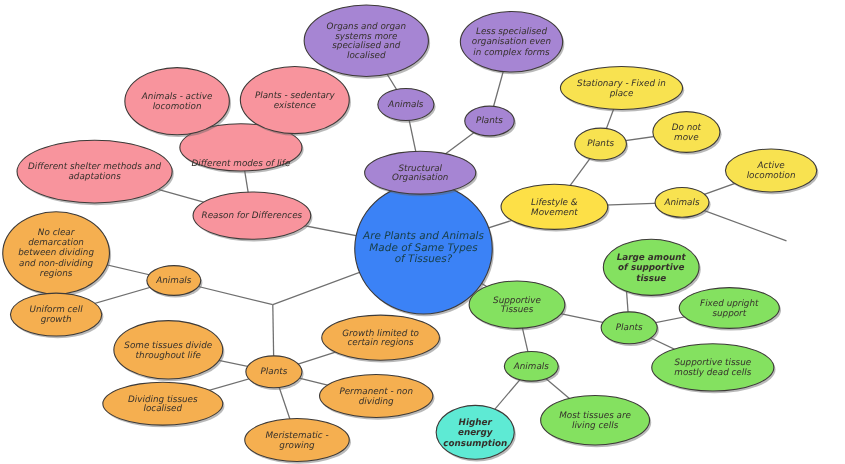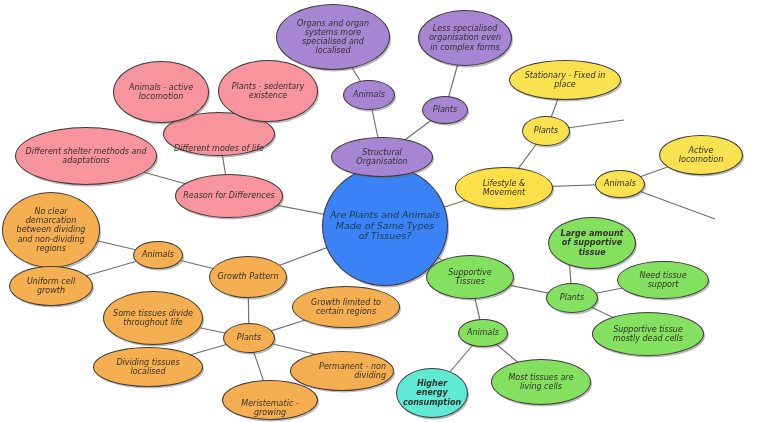--- a/index.html
+++ b/index.html
@@ -109,52 +109,52 @@
     </div>
     <div class="node yellow" style="left: 455px; top: 167px; width: 98px; height: 42px; background: #fde047;">
       <span>Lifestyle &amp; Movement</span>
     </div>
     <div class="node yellow" style="left: 522px; top: 116px; width: 48px; height: 30px; background: rgb(248, 226, 80);">
       <span>Plants</span>
     </div>
     <div class="node yellow" style="left: 509px; top: 60px; width: 112px; height: 40px; background: rgb(248, 226, 80);">
       <span>Stationary - Fixed in place</span>
     </div>
+    <div class="node yellow" style="left: 593px; top: 101px; width: 62px; height: 38px; background: rgb(248, 226, 80);">
+      <span>Do not move</span>
+    </div>
     <div class="node yellow" style="left: 595px; top: 170px; width: 50px; height: 28px; background: rgb(248, 226, 80);">
       <span>Animals</span>
     </div>
     <div class="node yellow" style="left: 659px; top: 135px; width: 84px; height: 40px; background: rgb(248, 226, 80);">
       <span>Active locomotion</span>
     </div>
     <div class="node green" style="left: 426px; top: 255px; width: 88px; height: 44px; background: rgb(132, 225, 96);">
       <span>Supportive Tissues</span>
     </div>
     <div class="node green" style="left: 546px; top: 283px; width: 52px; height: 30px; background: rgb(132, 225, 96);">
       <span>Plants</span>
     </div>
     <div class="node green" style="left: 548px; top: 217px; width: 88px; height: 52px; background: rgb(132, 225, 96); font-weight: bold;">
       <span>Large amount of supportive tissue</span>
     </div>
     <div class="node green" style="left: 617px; top: 261px; width: 92px; height: 38px; background: rgb(132, 225, 96);">
-      <span>Need tissue support</span>
+      <span>Fixed upright support</span>
     </div>
     <div class="node green" style="left: 592px; top: 312px; width: 112px; height: 44px; background: rgb(132, 225, 96);">
       <span>Supportive tissue mostly dead cells</span>
     </div>
     <div class="node green" style="left: 458px; top: 319px; width: 50px; height: 28px; background: rgb(132, 225, 96);">
       <span>Animals</span>
     </div>
     <div class="node green" style="left: 396px; top: 368px; width: 72px; height: 50px; background: #5eead4; font-weight: bold;">
       <span>Higher energy consumption</span>
     </div>
     <div class="node green" style="left: 491px; top: 359px; width: 100px; height: 46px; background: rgb(132, 225, 96);">
       <span>Most tissues are living cells</span>
-    </div>
-    <div class="node orange" style="left: 209px; top: 256px; width: 78px; height: 42px; background: rgb(245, 175, 80);">
-      <span>Growth Pattern</span>
     </div>
     <div class="node orange" style="left: 133px; top: 241px; width: 50px; height: 28px; background: rgb(245, 175, 80);">
       <span>Animals</span>
     </div>
     <div class="node orange" style="left: 2px; top: 192px; width: 98px; height: 76px; background: rgb(245, 175, 80);">
       <span>No clear demarcation between dividing and non-dividing regions</span>
     </div>
     <div class="node orange" style="left: 9px; top: 266px; width: 84px; height: 40px; background: rgb(245, 175, 80);">
       <span>Uniform cell growth</span>
     </div>
@@ -163,19 +163,19 @@
     </div>
     <div class="node orange" style="left: 103px; top: 291px; width: 100px; height: 54px; background: rgb(245, 175, 80);">
       <span>Some tissues divide throughout life</span>
     </div>
     <div class="node orange" style="left: 93px; top: 347px; width: 110px; height: 40px; background: rgb(245, 175, 80);">
       <span>Dividing tissues localised</span>
     </div>
     <div class="node orange" style="left: 292px; top: 286px; width: 108px; height: 42px; background: rgb(245, 175, 80);">
       <span>Growth limited to certain regions</span>
     </div>
-    <div class="node orange" style="left: 290px; top: 351px; width: 104px; height: 40px; background: rgb(245, 175, 80); text-align: right;">
+    <div class="node orange" style="left: 290px; top: 340px; width: 104px; height: 40px; background: rgb(245, 175, 80);">
       <span>Permanent - non dividing</span>
     </div>
-    <div class="node orange" style="left: 222px; top: 380px; width: 96px; height: 40px; background: rgb(245, 175, 80); align-items: flex-end;">
+    <div class="node orange" style="left: 222px; top: 380px; width: 96px; height: 40px; background: rgb(245, 175, 80);">
       <span>Meristematic - growing</span>
     </div>
   </div>
 
 </body></html>

